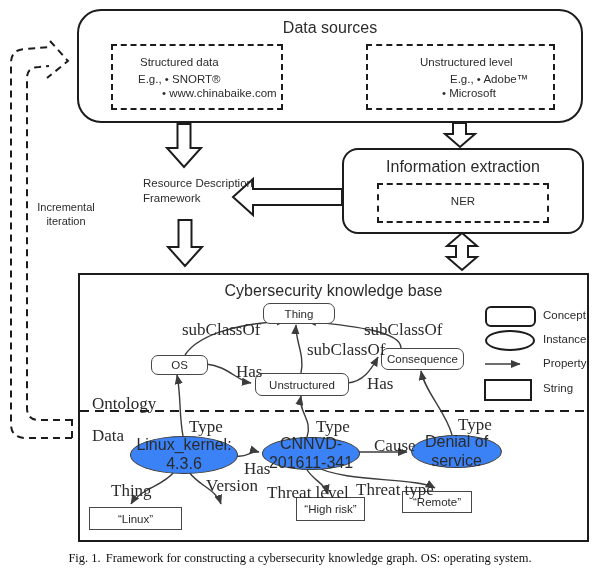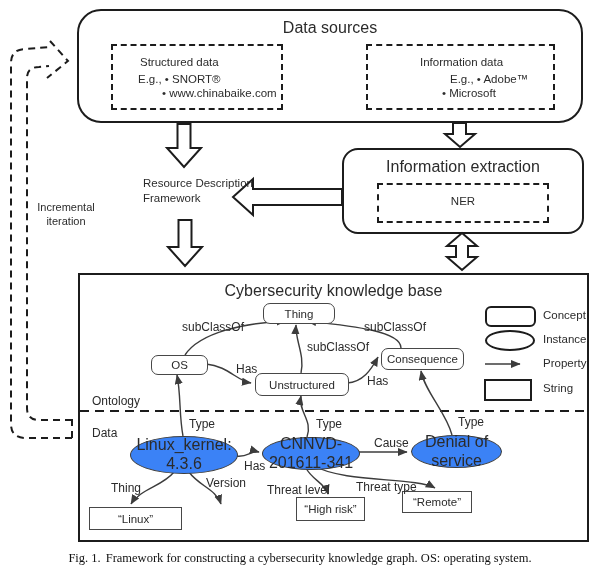--- a/index.html
+++ b/index.html
@@ -17,21 +17,21 @@
   .small-txt{position:absolute;font-size:11.5px;white-space:nowrap;color:#2b2b2b;text-align:right;}
 
   
   .concept-node{position:absolute;z-index:3;border:1.6px solid #474747;border-radius:7px;background:#fff;
     display:flex;align-items:center;justify-content:center;font-size:11.5px;white-space:nowrap;}
   .ellipse-node{position:absolute;z-index:3;border:1.6px solid #3d3d3d;border-radius:50%;background:#3b82f6;
     display:flex;flex-direction:column;align-items:center;justify-content:center;
     font-size:16px;line-height:1.18;text-align:left;white-space:nowrap;}
   .string-node{position:absolute;z-index:3;border:1.6px solid #474747;background:#fff;
     display:flex;align-items:center;justify-content:center;font-size:11.5px;white-space:nowrap;}
-  .edge-label{position:absolute;z-index:4;font-size:12px;white-space:nowrap;color:#2b2b2b;}
+  .edge-label{position:absolute;z-index:4;font-size:17px;white-space:nowrap;color:#2b2b2b;font-family:Liberation Serif, serif;}
 
   
   .legend-shape-rect{position:absolute;z-index:3;border:2px solid #1c1c1c;background:#fff;}
   .legend-shape-ellipse{position:absolute;z-index:3;border:2px solid #1c1c1c;border-radius:50%;background:#fff;}
   .legend-label{position:absolute;z-index:3;font-size:11.5px;white-space:nowrap;}
 
   .caption{position:absolute;left:0;right:0;top:551px;text-align:center;z-index:5;
     font-family:"Liberation Serif",serif;font-size:12.5px;color:#111;}
   .caption .fig{font-weight:normal;margin-right:5px;}
   .watermark{position:absolute;left:489px;top:533px;z-index:6;font-size:17px;font-weight:600;
@@ -86,21 +86,21 @@
   <div class="panel rounded-lg" style="left:77px;top:9px;width:502px;height:110px;">
     <div class="panel-title" style="top:8px;">Data sources</div>
 
     <div class="dashed-box" style="left:32px;top:33px;width:168px;height:62px;">
       <div class="small-txt" style="left:27px;top:10px;">Structured data</div>
       <div class="small-txt" style="left:25px;top:27px;">E.g., • SNORT®</div>
       <div class="small-txt" style="left:49px;top:41px;">• www.chinabaike.com</div>
     </div>
 
     <div class="dashed-box" style="left:287px;top:33px;width:185px;height:62px;">
-      <div class="small-txt" style="left:52px;top:10px;">Information data</div>
+      <div class="small-txt" style="left:52px;top:10px;">Unstructured level</div>
       <div class="small-txt" style="left:50px;top:27px;padding-left:32px;">E.g., • Adobe™</div>
       <div class="small-txt" style="left:74px;top:41px;">• Microsoft</div>
     </div>
   </div>
 
   <div class="abs" style="left:33px;top:200px;width:66px;font-size:11px;line-height:1.3;text-align:center;z-index:3;">Incremental iteration</div>
 
   <div class="abs" style="left:143px;top:176px;width:114px;font-size:11.5px;line-height:1.3;z-index:3;">Resource Description Framework</div>
 
   <div class="panel rounded-md" style="left:342px;top:148px;width:238px;height:82px;">

